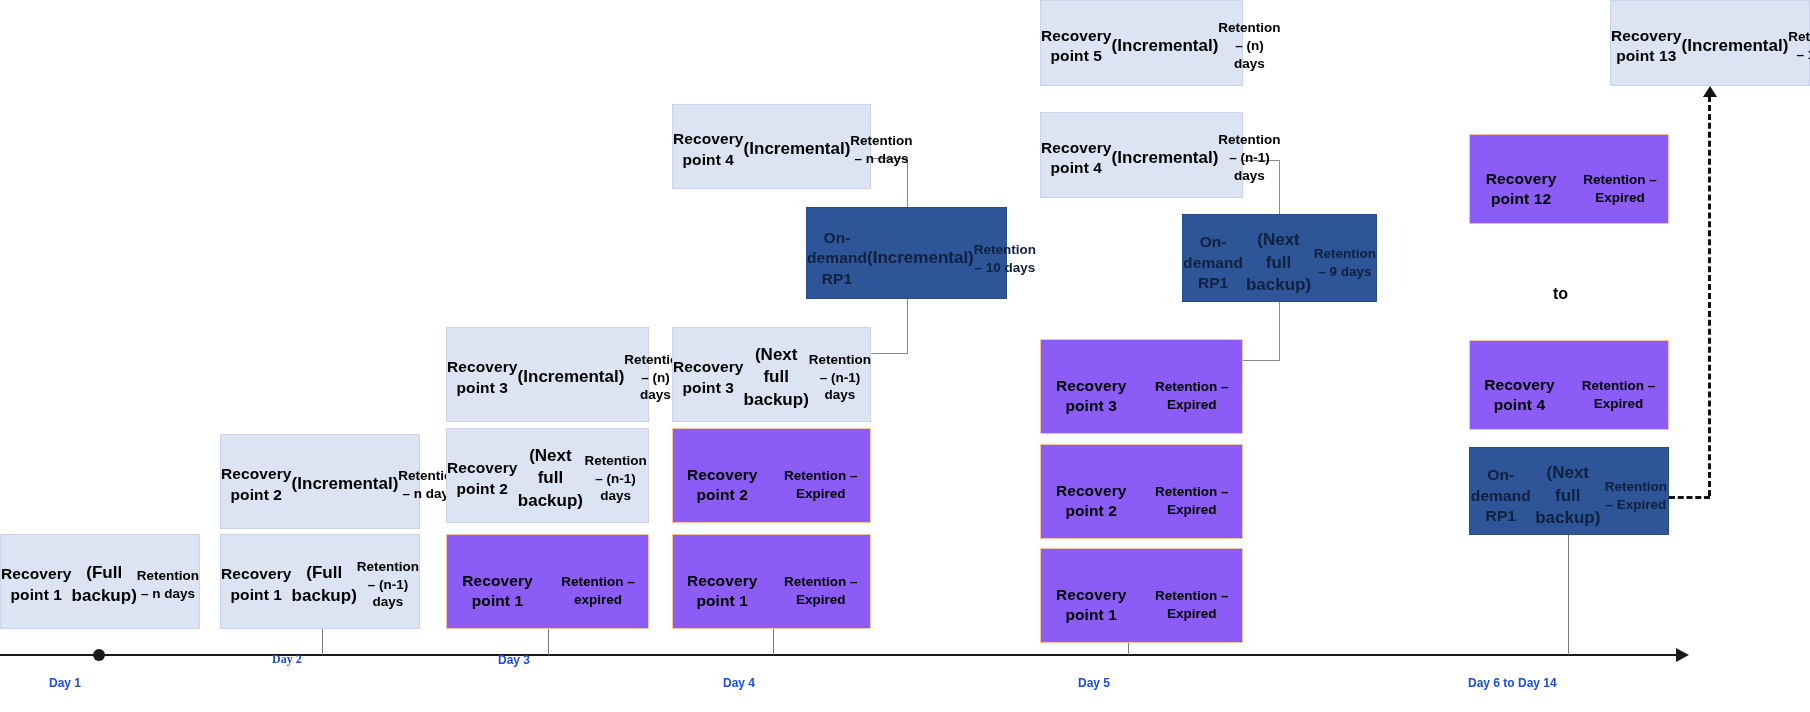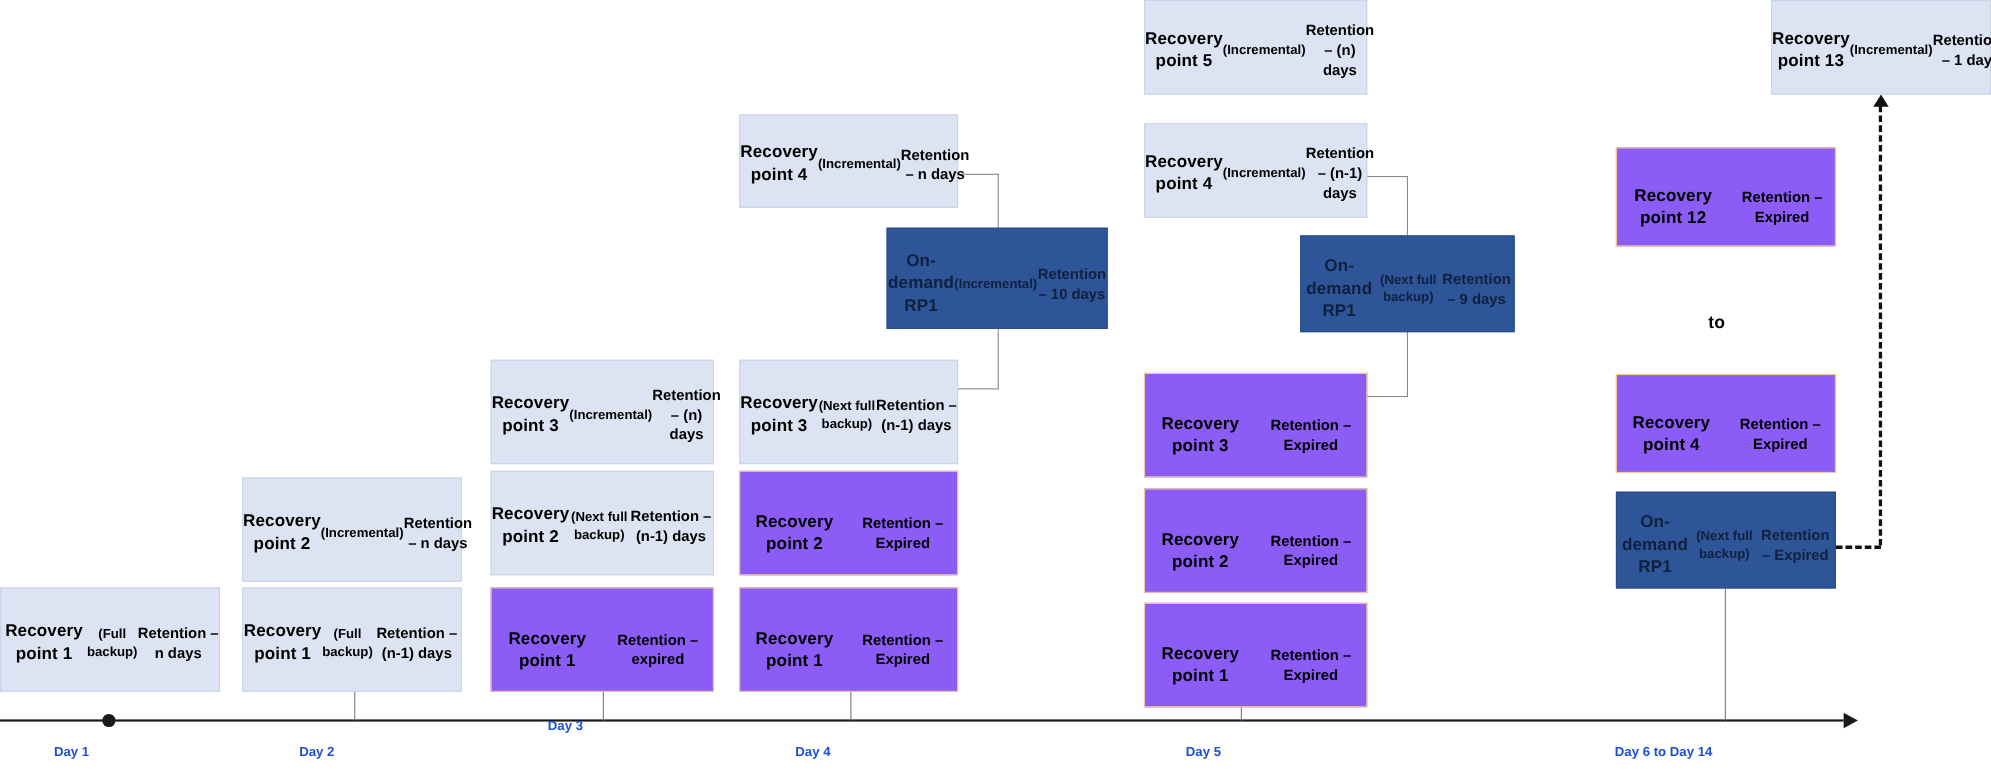--- a/index.html
+++ b/index.html
@@ -16,21 +16,21 @@
     box-sizing:border-box;
     display:flex;
     flex-direction:row;
     align-items:center;
     color:#000;
     text-align:center;
     line-height:1.32;
     padding-top:6px;
   }
   .box .t1{font-weight:bold;font-size:15.5px;letter-spacing:.1px;}
-  .box .t2{font-weight:bold;font-size:12px;}
+  .box .t2{font-weight:bold;font-size:17px;}
   .box .t3{font-weight:bold;font-size:13.5px;}
 
   .blue{background:#dce3f2;border:1px solid #c9d3ea;}
   .orange{background:#8b5cf6;border:1px solid #f3c69f;}
   .darkblue{background:#2e5597;border:1px solid #2a4d88;}
   .darkblue .t1,.darkblue .t2,.darkblue .t3{color:#10213f;}
 
   
   .axis-line{
     position:absolute;
@@ -214,19 +214,19 @@
   <div class="axis-arrow" style="left:1676px;top:648px;"></div>
   <div class="axis-dot" style="left:93px;top:649px;"></div>
 
   <div class="tick" style="left:322px;top:629px;height:26px;"></div>
   <div class="tick" style="left:548px;top:629px;height:26px;"></div>
   <div class="tick" style="left:773px;top:629px;height:26px;"></div>
   <div class="tick" style="left:1128px;top:643px;height:12px;"></div>
   <div class="tick" style="left:1568px;top:535px;height:120px;"></div>
 
   <div class="daylabel" style="left:49px;top:676px;width:100px;">Day 1</div>
-  <div class="daylabel" style="left:272px;top:676px;width:100px;">Day 2</div>
+  <div class="daylabel" style="left:272px;top:652px;width:100px;font-family:Liberation Serif, serif;">Day 2</div>
   <div class="daylabel" style="left:498px;top:653px;width:100px;">Day 3</div>
   <div class="daylabel" style="left:723px;top:676px;width:100px;">Day 4</div>
   <div class="daylabel" style="left:1078px;top:676px;width:100px;">Day 5</div>
   <div class="daylabel" style="left:1468px;top:676px;width:200px;">Day 6 to Day 14</div>
 
 </div>
 
 </body></html>

